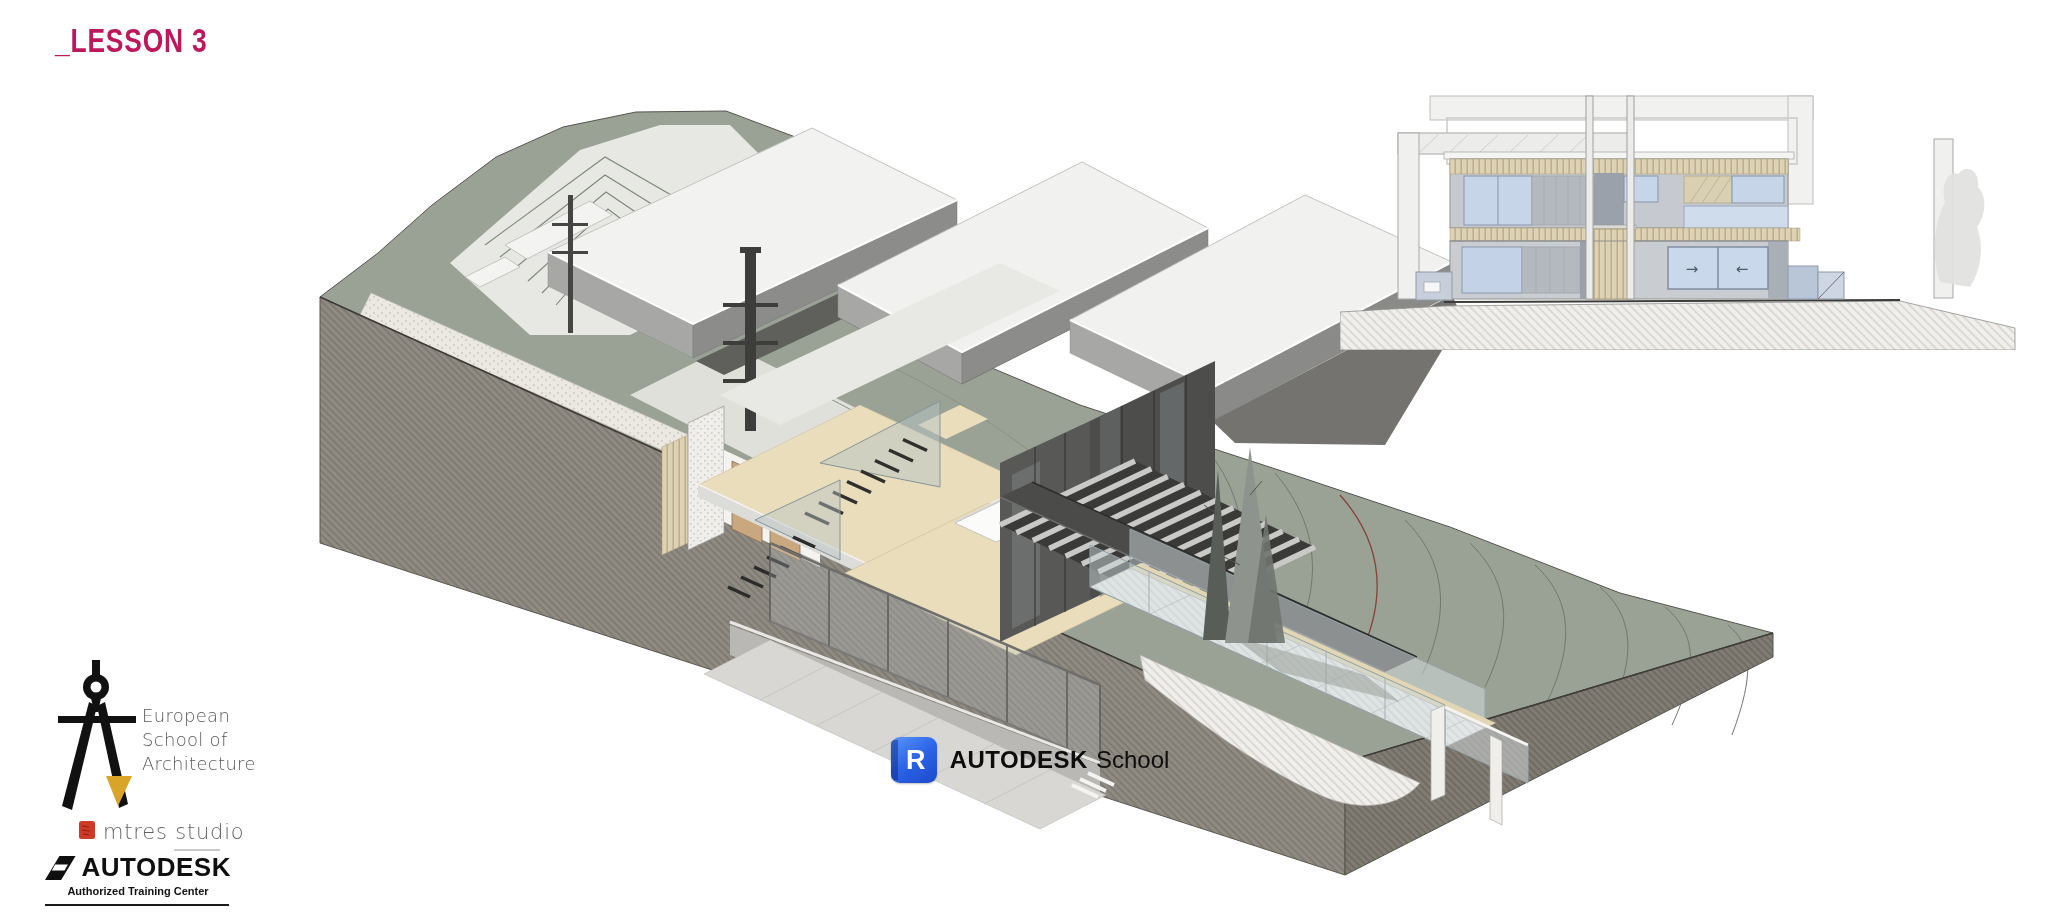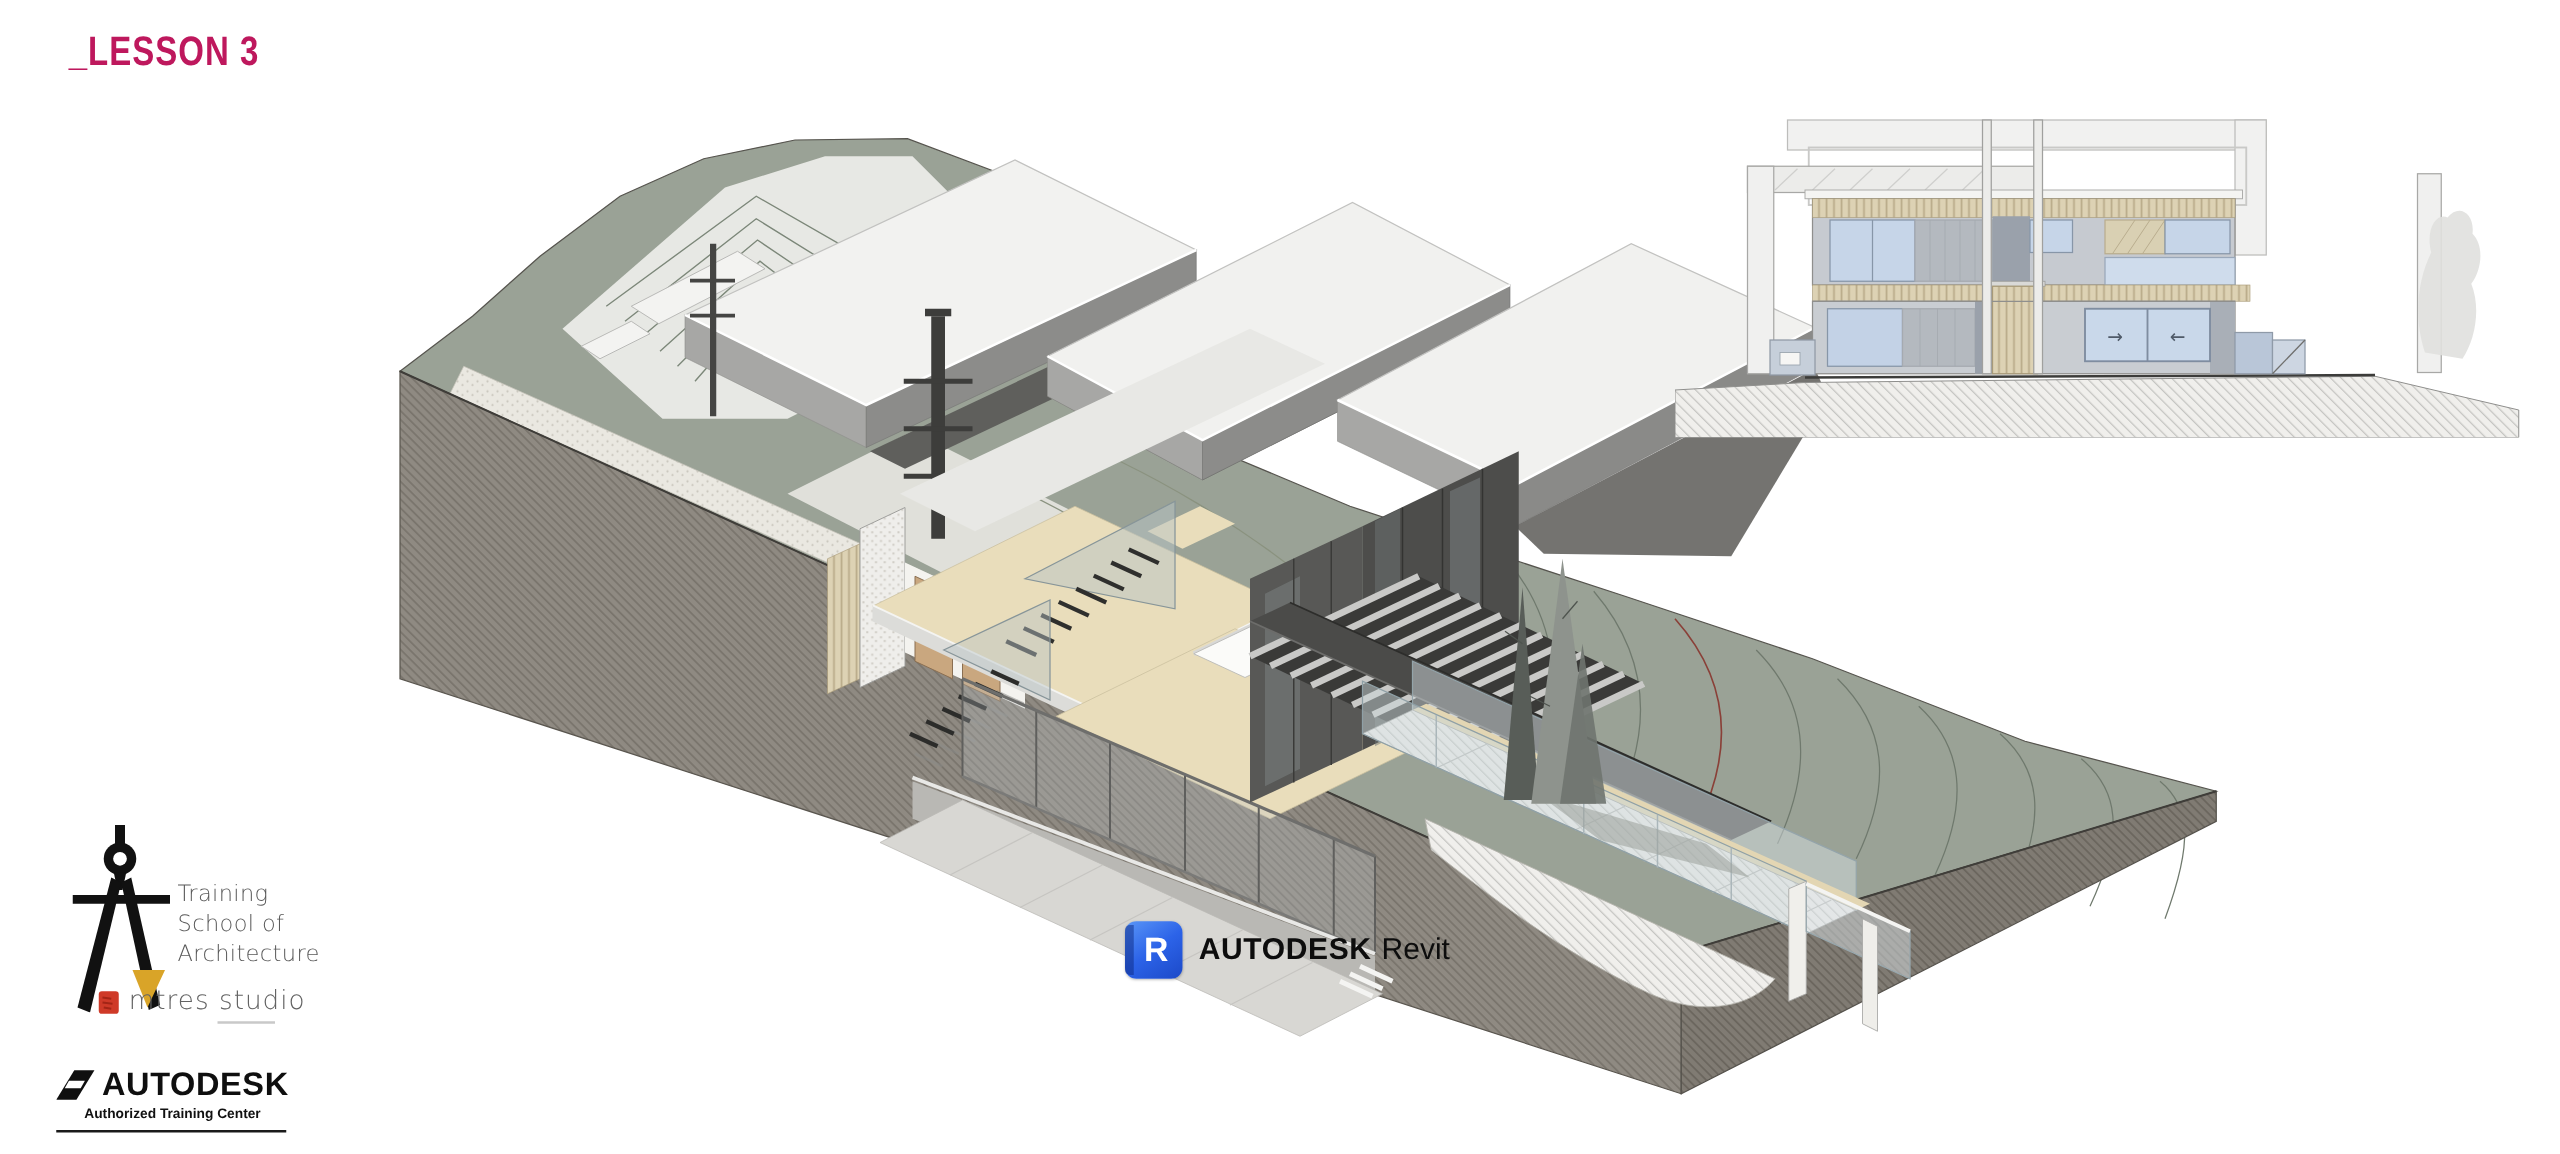--- a/index.html
+++ b/index.html
@@ -25,21 +25,21 @@
       border-radius:4px 0 0 4px;background:rgba(12,40,130,.5);}
   .revit-letter{color:#fff;font-size:27px;font-weight:bold;position:relative;left:2px;}
   .software-text{font-size:24px;color:#0d0d0d;white-space:nowrap;}
   .software-brand{font-weight:bold;letter-spacing:.5px;}
   .software-product{font-weight:normal;margin-left:8px;}
 
   
   #school-logo{left:58px;top:660px;width:300px;height:160px;}
   #school-text{position:absolute;left:84px;top:44px;font-family:"DejaVu Sans",sans-serif;
       font-size:18px;color:#5a5a5a;line-height:24px;letter-spacing:.3px;font-weight:300;}
-  #studio-row{left:78px;top:788px;display:flex;align-items:flex-end;gap:7px;}
+  #studio-row{left:78px;top:820px;display:flex;align-items:flex-start;gap:7px;}
   #studio-name{font-family:"DejaVu Sans",sans-serif;font-size:21px;color:#636363;
       letter-spacing:.8px;font-weight:300;}
   #studio-subline{position:absolute;left:96px;top:29px;width:46px;height:2px;background:#c9c9c9;}
   #atc-block{left:45px;top:852px;width:186px;}
   #atc-brand-row{display:flex;align-items:center;gap:6px;}
   #atc-brand{font-size:26px;font-weight:800;color:#0f0f0f;letter-spacing:.5px;}
   #atc-tagline{font-size:11px;font-weight:bold;color:#111;text-align:center;margin-top:2px;}
   #atc-rule{width:184px;height:2px;background:#1a1a1a;margin-top:7px;}
 
   svg{display:block;}
@@ -383,38 +383,38 @@
     <line x1="478" y1="217" x2="504" y2="190" stroke="#6f6f6d"></line>
   </g>
 </svg>
 
 <div class="abs" id="title-block">
   <div id="software-row">
     <div class="revit-icon">
       <span class="revit-letter">R</span>
     </div>
     <div class="software-text">
-      <span class="software-brand">AUTODESK</span><span class="software-product">Revit</span>
+      <span class="software-brand">AUTODESK</span><span class="software-product">School</span>
     </div>
   </div>
 </div>
 
 <div class="abs" id="school-logo">
   <svg width="80" height="150" viewBox="0 0 80 150">
     <rect x="34" y="0" width="8" height="16" fill="#111"></rect>
     <circle cx="38" cy="27" r="13" fill="#111"></circle>
     <circle cx="38" cy="27" r="5.5" fill="#fff"></circle>
     <polygon points="33,38 43,38 40,52 36,52" fill="#111"></polygon>
     <rect x="0" y="56" width="78" height="7" fill="#111"></rect>
     <polygon points="31,42 39,46 14,150 4,146" fill="#111"></polygon>
     <polygon points="39,46 47,42 70,144 61,148" fill="#111"></polygon>
     <polygon points="48,116 74,116 60,146" fill="#d9a428"></polygon>
   </svg>
   <div id="school-text">
-    <div>Training</div>
+    <div>European</div>
     <div>School of</div>
     <div>Architecture</div>
   </div>
 </div>
 
 <div class="abs" id="studio-row">
   <svg width="18" height="20" viewBox="0 0 18 20">
     <rect x="1" y="1" width="16" height="18" rx="2.5" fill="#cf3a28"></rect>
     <path d="M4,6 l7,1 M4,10 l8,1 M5,14 l6,1" stroke="#a32516" stroke-width="1.6" fill="none"></path>
   </svg>

